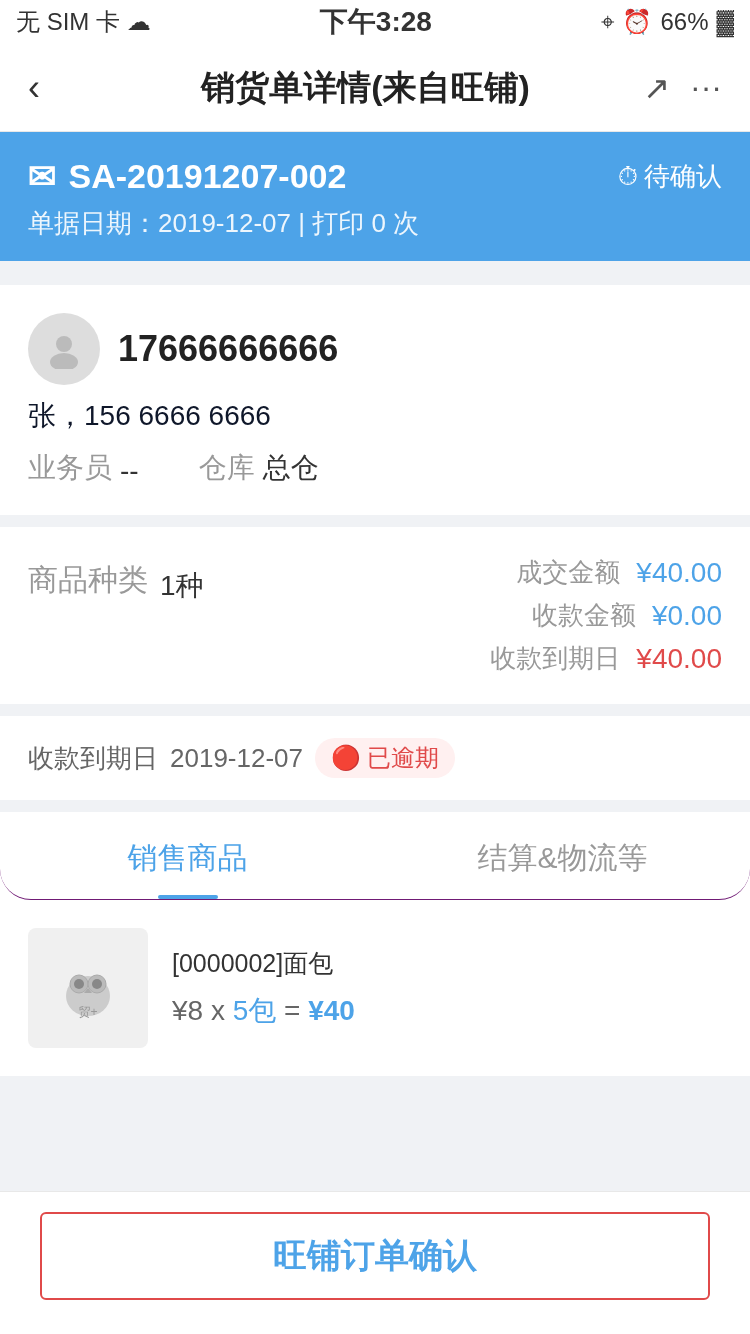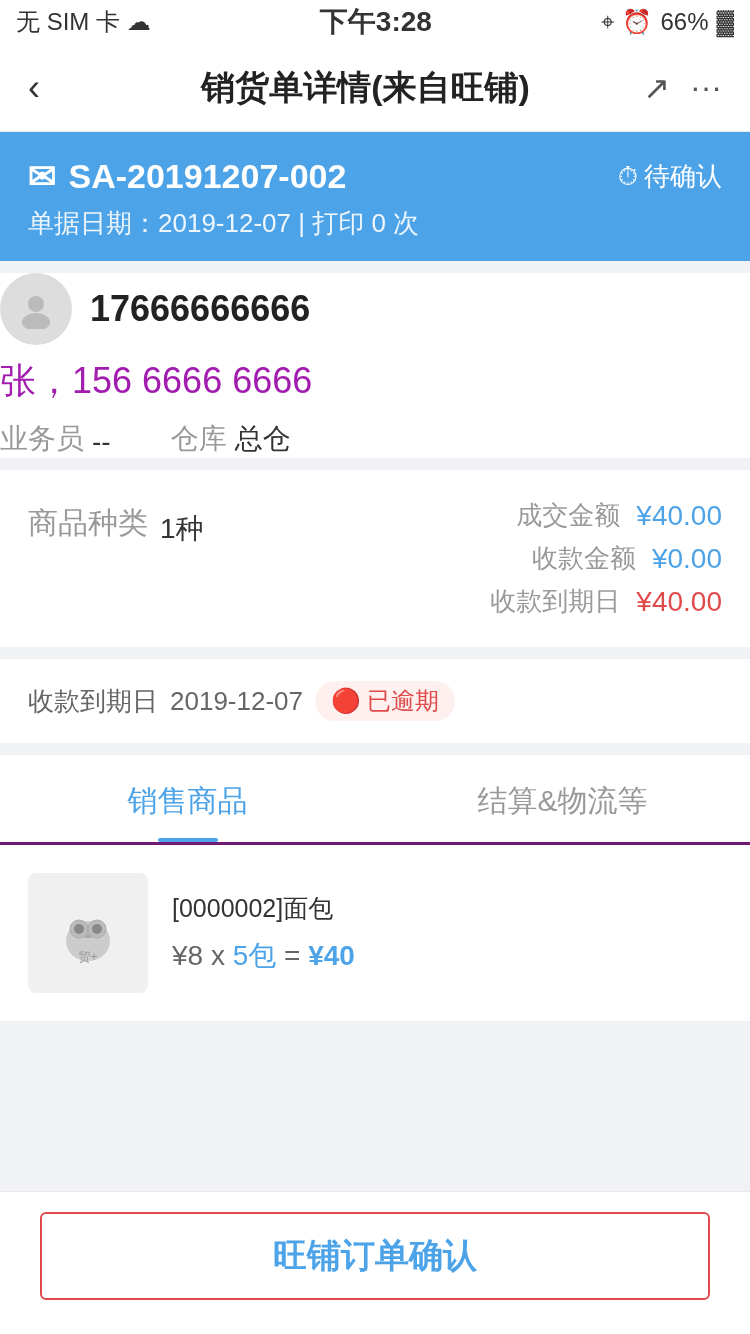--- a/index.html
+++ b/index.html
@@ -90,21 +90,22 @@
       gap: 6px;
     }
     .order-date {
       font-size: 26px;
       color: rgba(255,255,255,0.9);
     }
 
     
     .customer-section {
       background: #fff;
-      margin-top: 12px;
+      padding: 28px;
+      margin-top: 24px;
     }
     .customer-top {
       display: flex;
       align-items: center;
       gap: 18px;
       margin-bottom: 12px;
     }
     .avatar {
       width: 72px;
       height: 72px;
@@ -116,22 +117,22 @@
       font-size: 36px;
       color: #999;
       flex-shrink: 0;
     }
     .customer-name {
       font-size: 36px;
       font-weight: 600;
       color: #222;
     }
     .customer-info {
-      font-size: 36px;
-      color: #a21caf;
+      font-size: 28px;
+      color: #0f172a;
       margin-bottom: 14px;
       padding-left: 0;
     }
     .customer-meta {
       display: flex;
       align-items: center;
       font-size: 28px;
       color: #666;
       gap: 60px;
     }
@@ -194,21 +195,22 @@
       gap: 6px;
     }
 
     
     .tabs-section {
       background: #fff;
       margin-top: 12px;
     }
     .tabs-header {
       display: flex;
-      border-bottom: 3px solid #701a75;
+      border-bottom: 1px solid #701a75;
+      border-radius: 31px;
     }
     .tab-item {
       flex: 1;
       text-align: center;
       padding: 26px 0 20px;
       font-size: 30px;
       color: #999;
       position: relative;
       cursor: pointer;
     }

